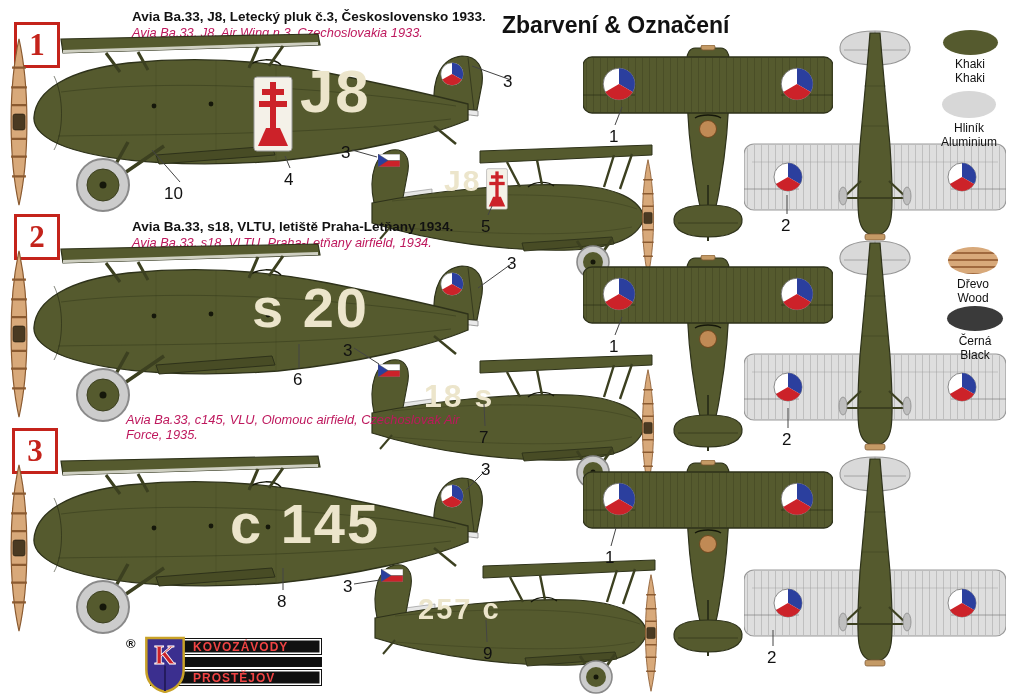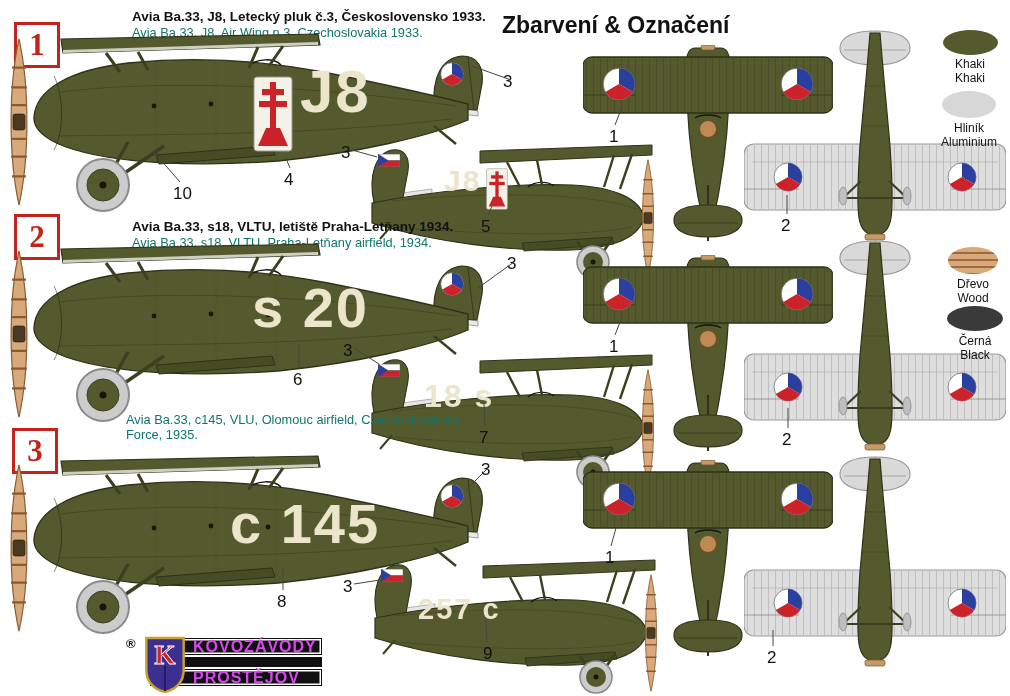--- a/index.html
+++ b/index.html
@@ -6,33 +6,33 @@
   body{width:1010px;height:696px;position:relative;background:#fff;overflow:hidden;
        font-family:"Liberation Sans",sans-serif;color:#111}
   svg.art{position:absolute;overflow:visible}
   #defs{position:absolute;width:0;height:0;overflow:hidden}
   #lines{position:absolute;left:0;top:0;width:1010px;height:696px;pointer-events:none}
   .numbox{position:absolute;width:40px;height:40px;border:3px solid #c4231b;background:#fff;
           color:#c4231b;font-family:"Liberation Serif",serif;font-weight:bold;font-size:31px;
           display:flex;align-items:center;justify-content:center}
   .caption{position:absolute;width:356px;line-height:1.18}
   .caption .cs{font-weight:bold;font-size:13.5px}
-  .caption .en{font-size:12.8px;color:#0f766e}
+  .caption .en{font-style:italic;font-size:12.8px;color:#be185d}
   .title{position:absolute;left:502px;top:11px;font-weight:bold;font-size:23px;line-height:1.3}
   .code{position:absolute;color:#ece5cb;font-weight:bold;line-height:1;letter-spacing:2px;white-space:pre}
   .callout{position:absolute;font-size:17px;color:#111}
   .swatch{position:absolute;border-radius:50%}
   .grain{position:absolute;inset:0;border-radius:50%;
          background:repeating-linear-gradient(180deg,rgba(0,0,0,0) 0 5px,rgba(122,62,22,.6) 5px 7px)}
   .swatch-label{position:absolute;width:84px;text-align:center;font-size:12px;line-height:1.18}
   .logo{position:absolute;left:126px;top:636px;width:200px;height:58px}
   .logo .reg{position:absolute;left:0;top:0;font-size:13px;font-weight:bold}
   .logo .bars{position:absolute;left:24px;top:2px;width:172px}
   .logo .bar{box-sizing:border-box;background:#101010;border:1px solid #101010;margin-bottom:2px;
-             color:#d946ef;font-weight:bold;font-size:16px;letter-spacing:1px;
+             color:#ef4444;font-weight:bold;font-size:12px;letter-spacing:1px;
              display:flex;align-items:center;padding-left:42px}
   .logo .bar.text{height:17px;box-shadow:inset 0 0 0 1.5px #fff}
   .logo .bar.solid{height:10px}
   .logo .shield{position:absolute;left:18px;top:0;width:42px;height:57px;z-index:2}
 </style>
 </head>
 <body>
 
 <svg id="defs" aria-hidden="true">
   <defs>
@@ -219,21 +219,21 @@
     <use href="#sym-small"></use>
   </svg>
 <div class="code" style="left:418px;top:595px;font-size:29px">257 c</div>
 <svg class="art" style="left:583px;top:460px;width:250px;height:200px" viewBox="0 0 250 200">
     <use href="#sym-top"></use>
   </svg>
 <svg class="art" style="left:744px;top:452px;width:262px;height:215px" viewBox="0 0 262 215">
     <use href="#sym-bottom"></use>
   </svg>
 
-<span class="callout" style="left:173px;top:184px">10</span>
+<span class="callout" style="left:164px;top:184px">10</span>
 <span class="callout" style="left:284px;top:170px">4</span>
 <span class="callout" style="left:503px;top:72px">3</span>
 <span class="callout" style="left:341px;top:143px">3</span>
 <span class="callout" style="left:481px;top:217px">5</span>
 <span class="callout" style="left:609px;top:127px">1</span>
 <span class="callout" style="left:781px;top:216px">2</span>
 
 <span class="callout" style="left:507px;top:254px">3</span>
 <span class="callout" style="left:293px;top:370px">6</span>
 <span class="callout" style="left:343px;top:341px">3</span>

